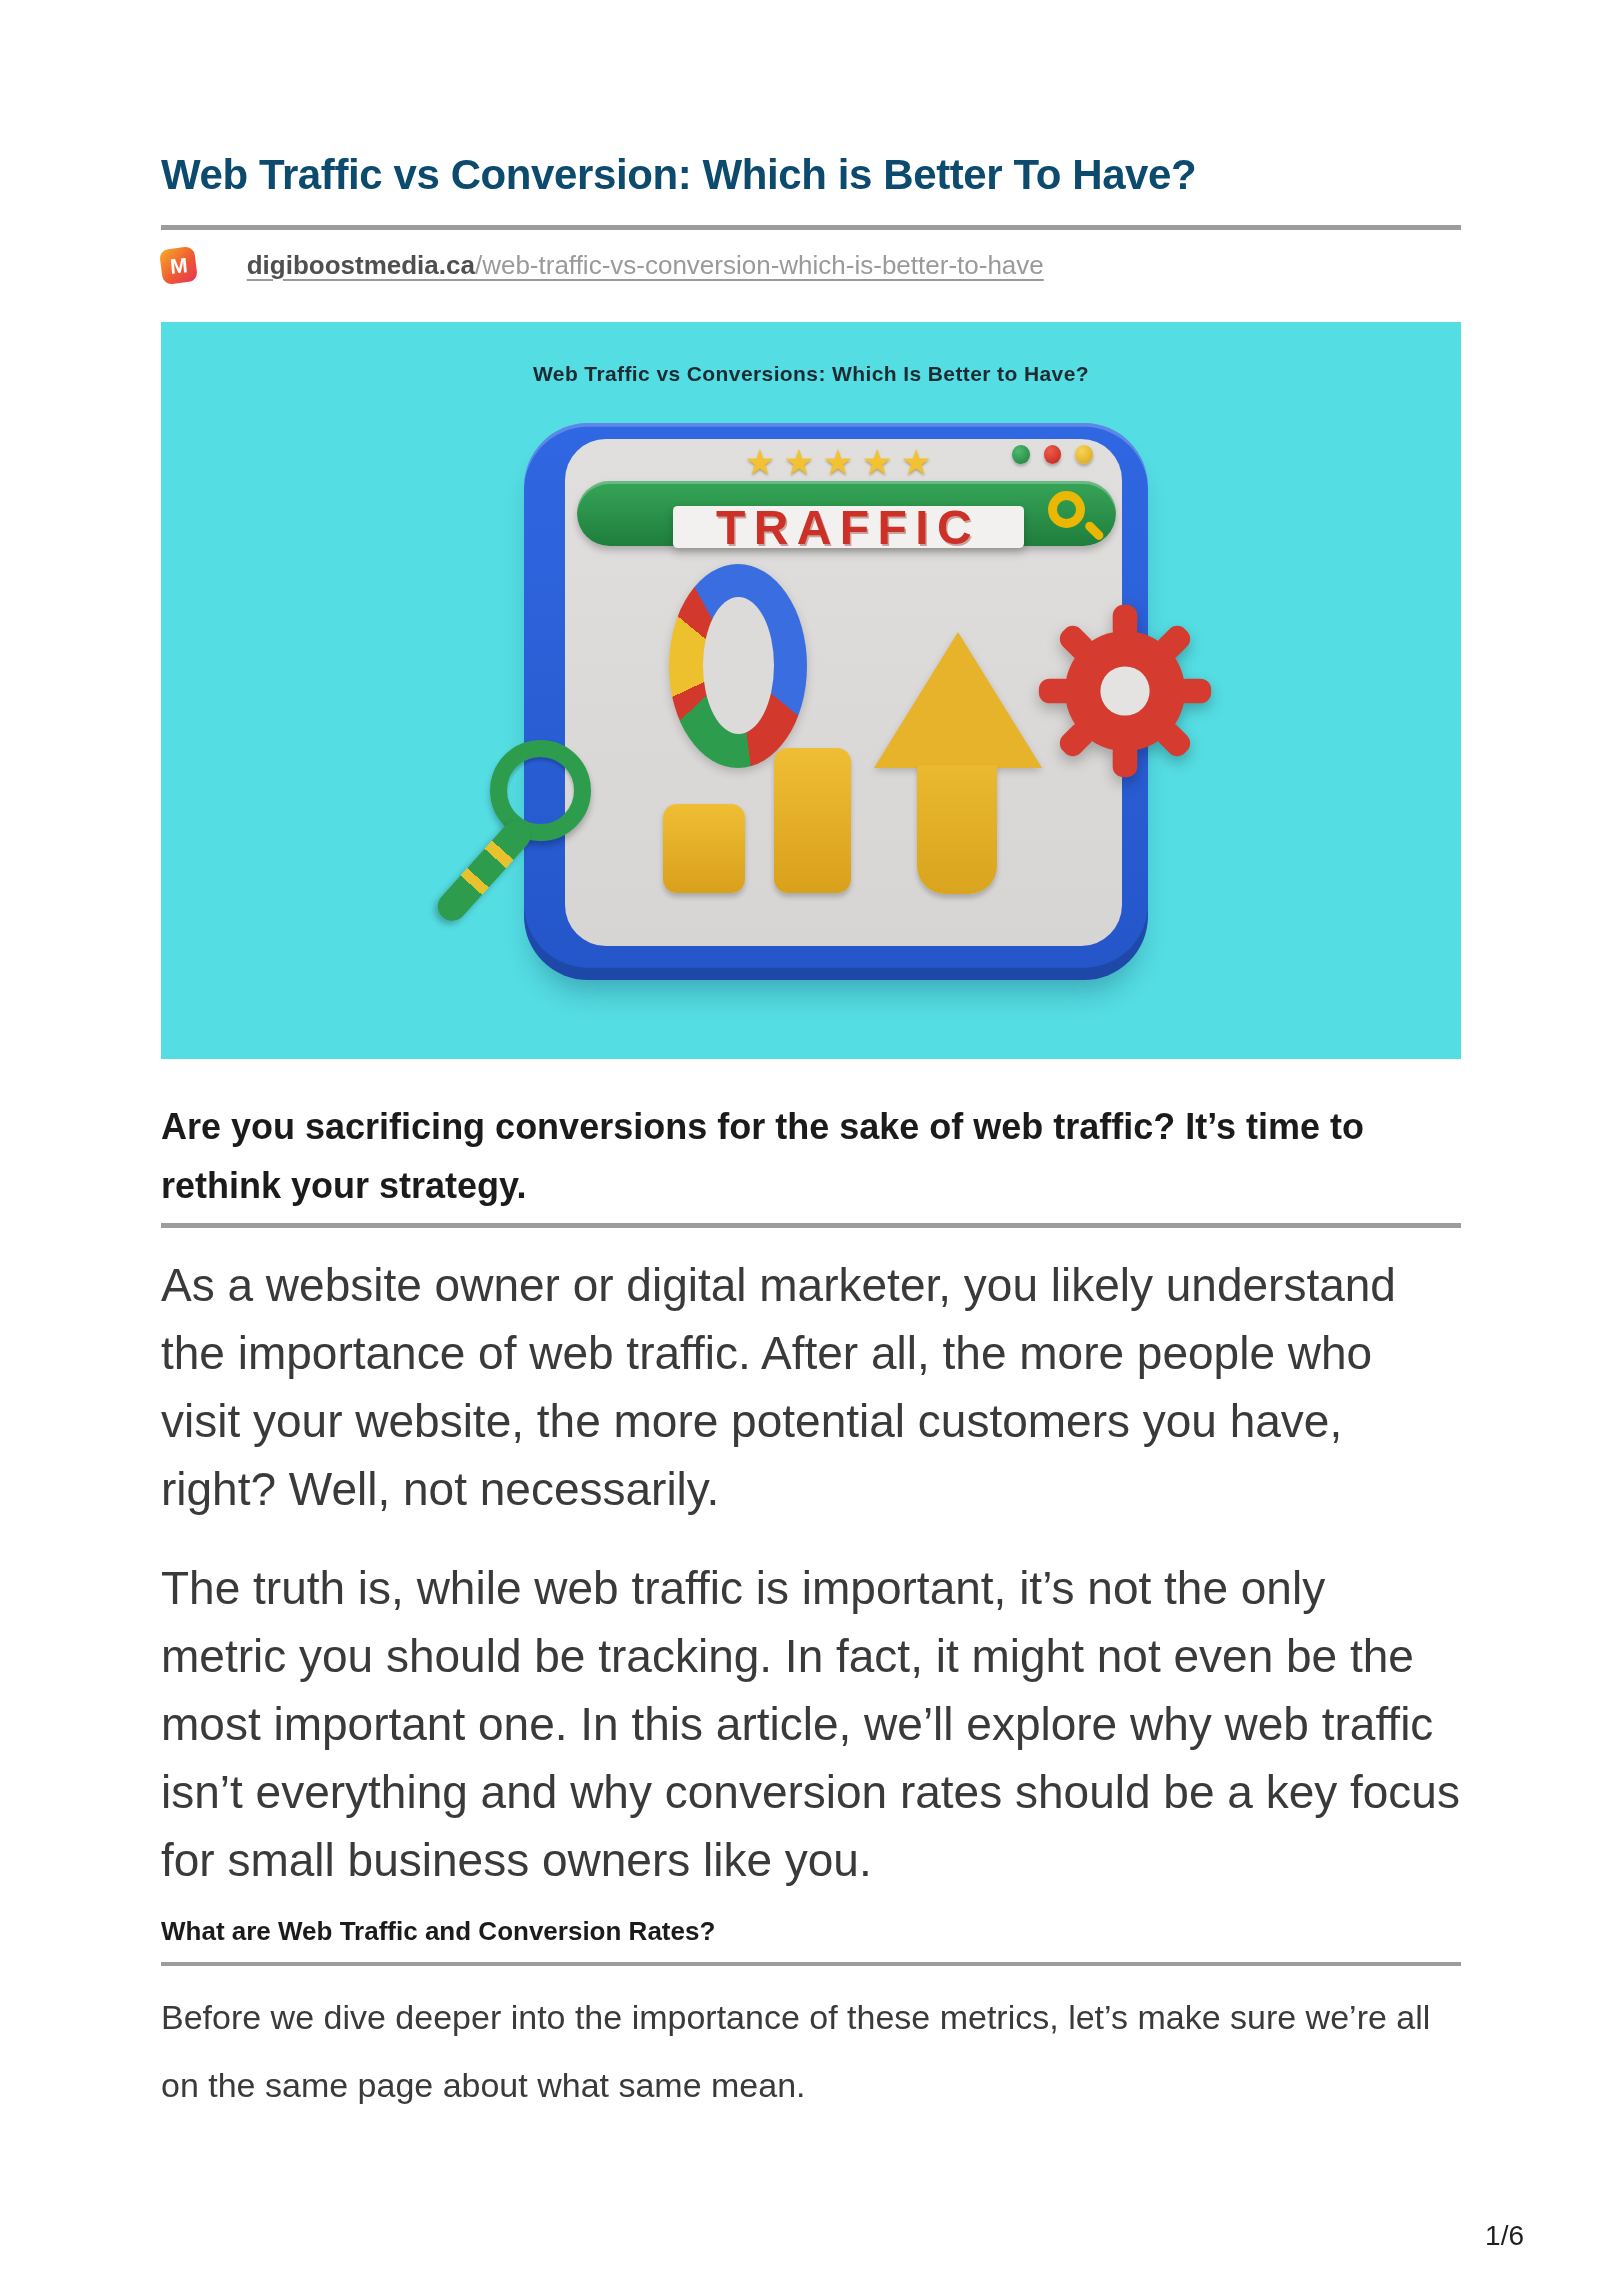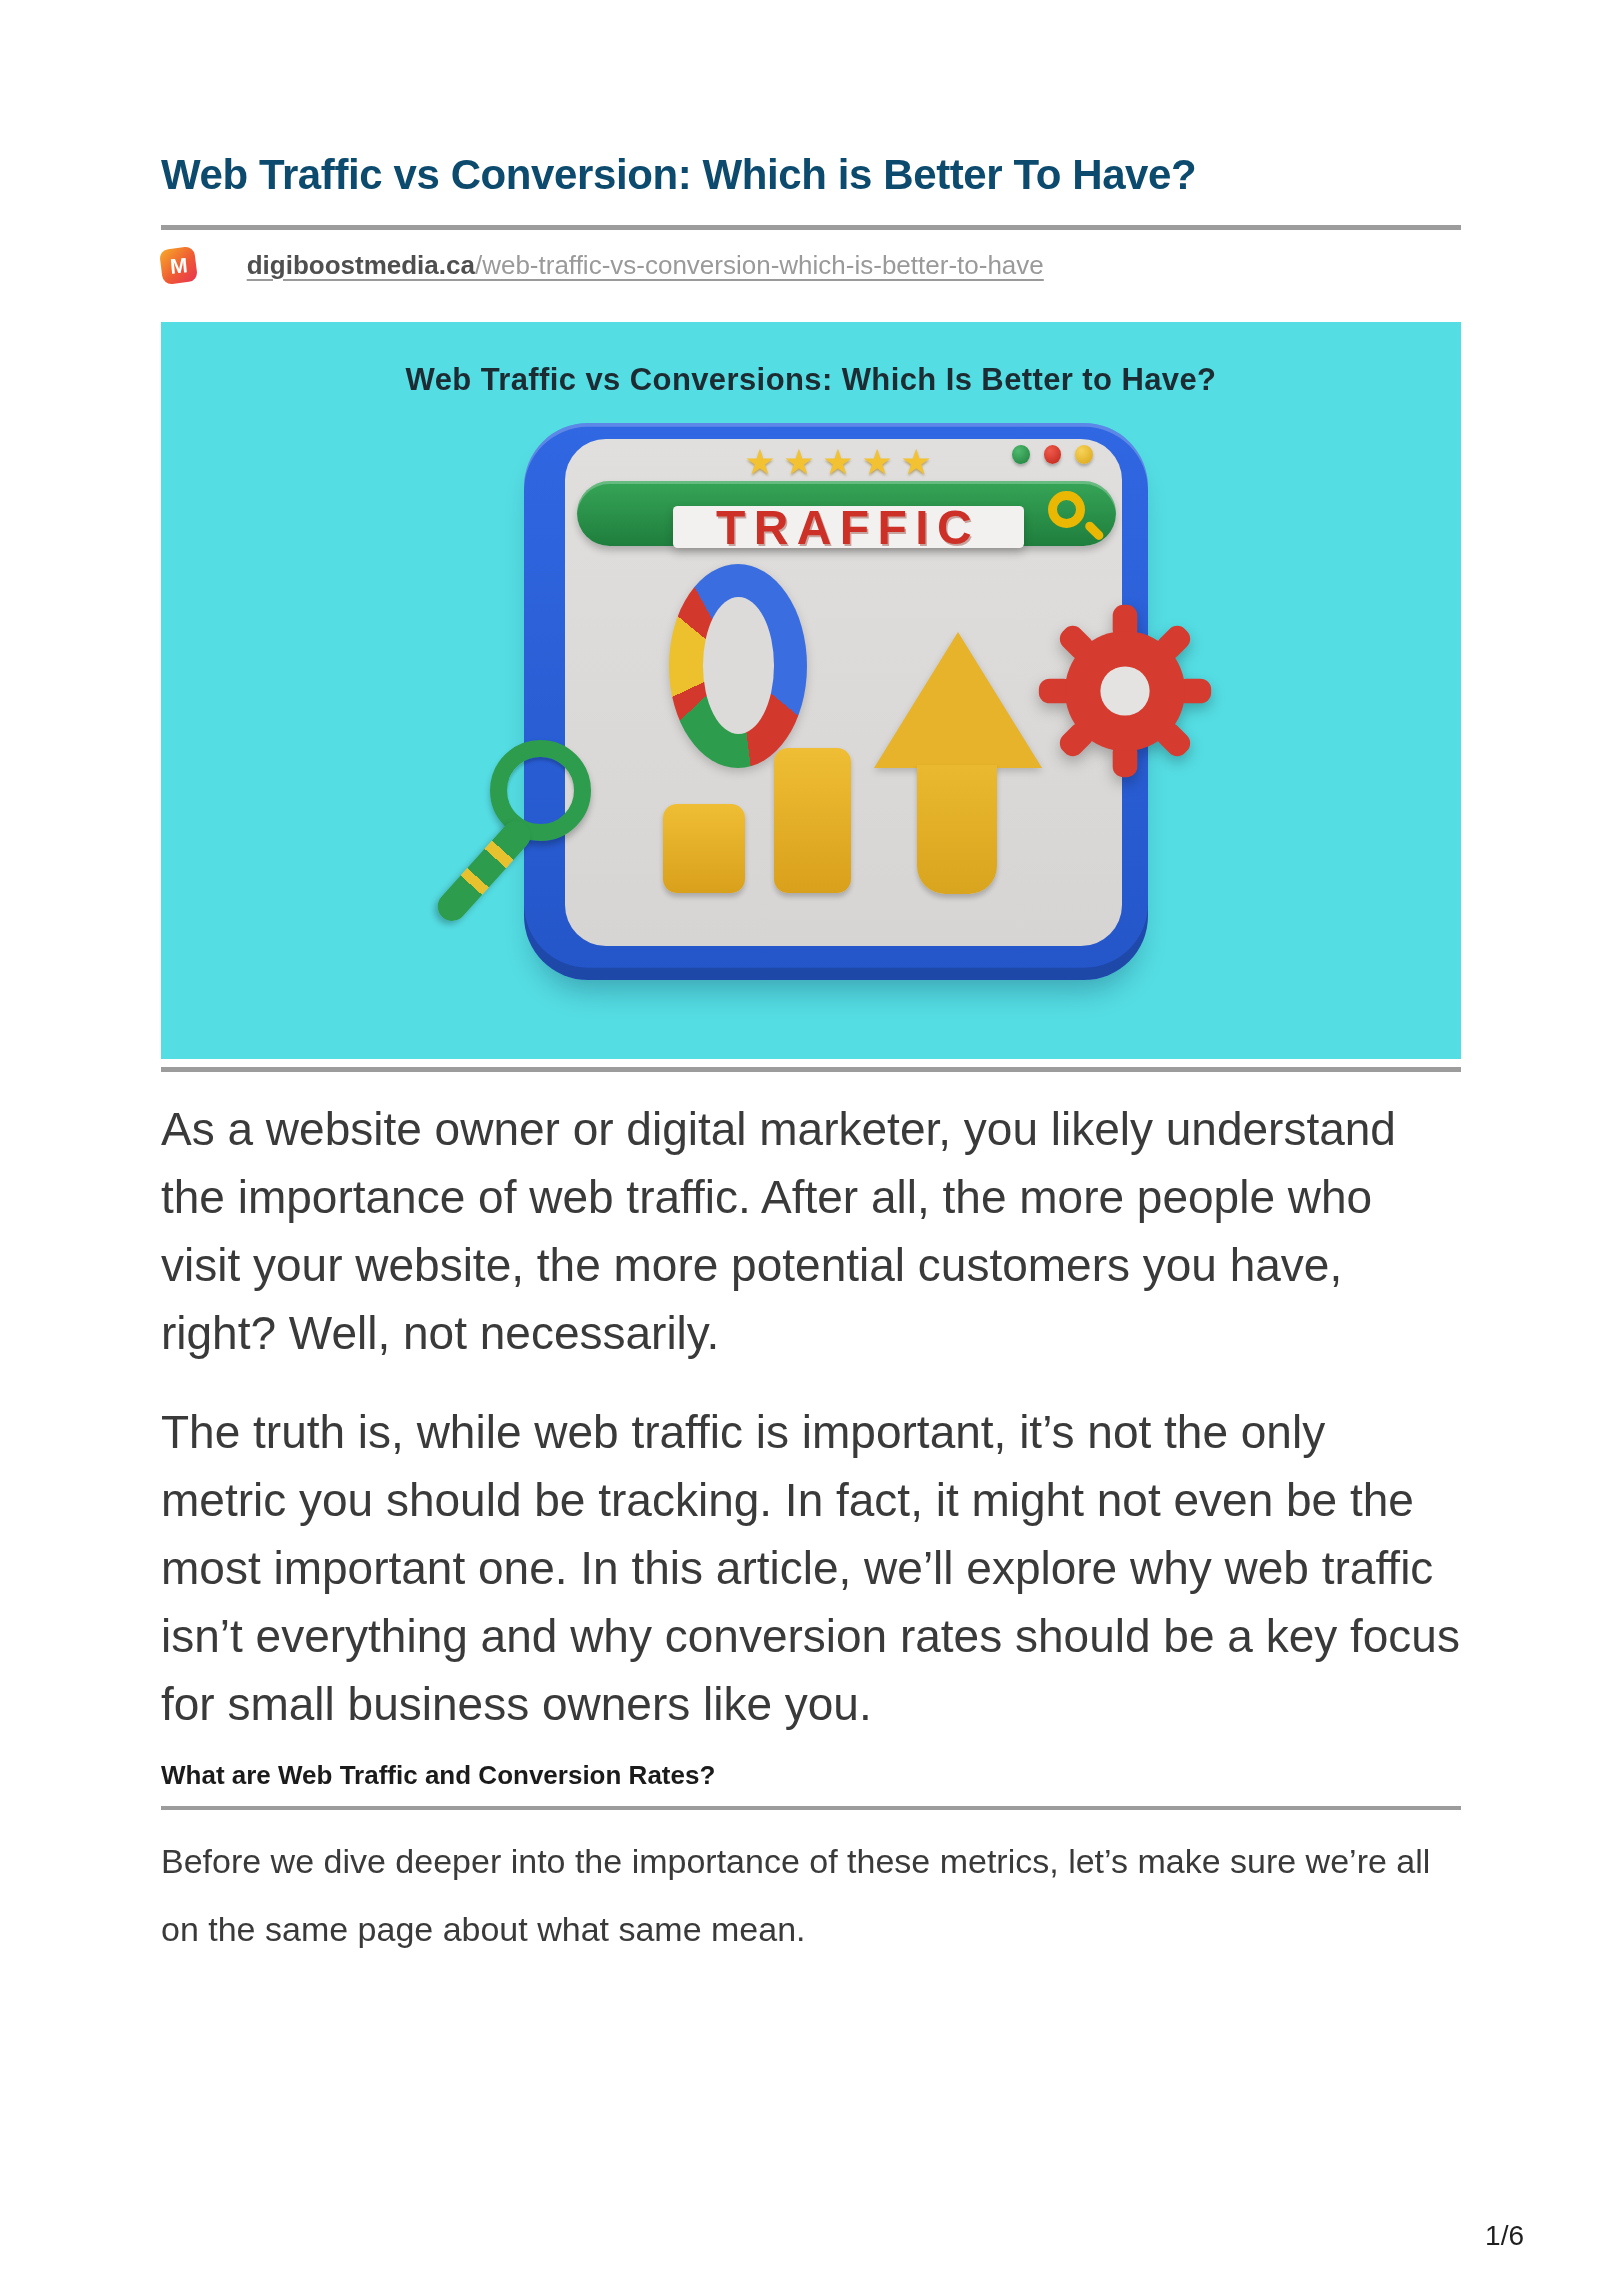--- a/index.html
+++ b/index.html
@@ -17,21 +17,21 @@
              background:linear-gradient(140deg,#f6a529 5%,#ef5b33 55%,#e8384f 95%);
              display:flex; align-items:center; justify-content:center; flex:0 0 auto; }
   .favicon-m { color:#ffffff; font-weight:bold; font-size:21px; transform:rotate(2deg); }
   a.source-link { font-size:26px; color:#9a9a9a; text-decoration:underline; text-decoration-color:#9a9a9a;
                   text-decoration-thickness:2.3px; text-underline-offset:5.4px; }
   a.source-link b { color:#4f4f4f;margin-left:40px; }
 
   
   .hero { position:relative; margin-top:37px; width:1300px; height:737px; background:#54dde3; overflow:hidden; }
   .hero-caption { position:absolute; top:40px; left:0; width:100%; text-align:center;
-                  font-size:31px; font-weight:bold; color:#1d2b33; letter-spacing:0.4px; }
+                  font-size:21px; font-weight:bold; color:#1d2b33; letter-spacing:0.4px; }
   .browser { position:absolute; left:363px; top:101px; width:624px; height:557px; border-radius:64px;
              background:linear-gradient(#3067e2,#2456c9);
              box-shadow:0 20px 28px -10.7px rgba(0,25,60,.28), inset 0 -12.3px 0 rgba(0,0,0,.16), inset 0 3.8px 0 rgba(255,255,255,.22); }
   .panel { position:absolute; left:41px; top:15.4px; width:557px; height:507px; border-radius:41px;
            background:linear-gradient(#e0dfdd,#d6d5d3); }
 
   .dots { position:absolute; top:6.1px; right:29px; display:flex; gap:14px; }
   .dot { width:17.7px; height:19px; border-radius:50%; box-shadow:0 2.3px 3.1px rgba(0,0,0,.25); }
   .dot-green { background:radial-gradient(circle at 35% 30%,#4fba6e,#1e7e3c); }
   .dot-red { background:radial-gradient(circle at 35% 30%,#ef5a4c,#bf2318); }
@@ -166,20 +166,21 @@
             <circle r="78"></circle>
           </g>
           <circle r="32" fill="#e4e3e1"></circle>
         </svg>
       </div>
 
       <div class="mag-ring"></div>
       <div class="mag-handle"></div>
     </figure>
 
+    <h2 class="intro">Are you sacrificing conversions for the sake of web traffic? It’s time to rethink your strategy.</h2>
     <hr class="rule rule-intro">
 
     <p class="body">As a website owner or digital marketer, you likely understand the importance of web traffic. After all, the more people who visit your website, the more potential customers you have, right? Well, not necessarily.</p>
     <p class="body">The truth is, while web traffic is important, it’s not the only metric you should be tracking. In fact, it might not even be the most important one. In this article, we’ll explore why web traffic isn’t everything and why conversion rates should be a key focus for small business owners like you.</p>
 
     <h3 class="section">What are Web Traffic and Conversion Rates?</h3>
     <hr class="rule rule-section">
 
     <p class="section-body">Before we dive deeper into the importance of these metrics, let’s make sure we’re all on the same page about what same mean.</p>
   </div>

